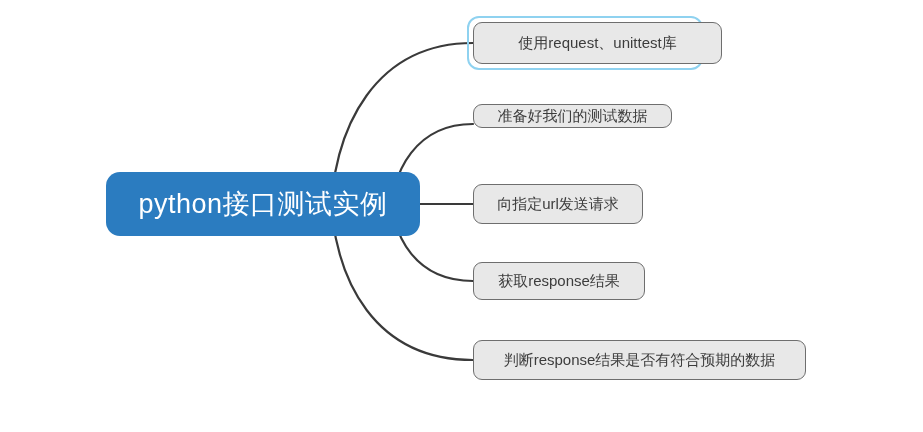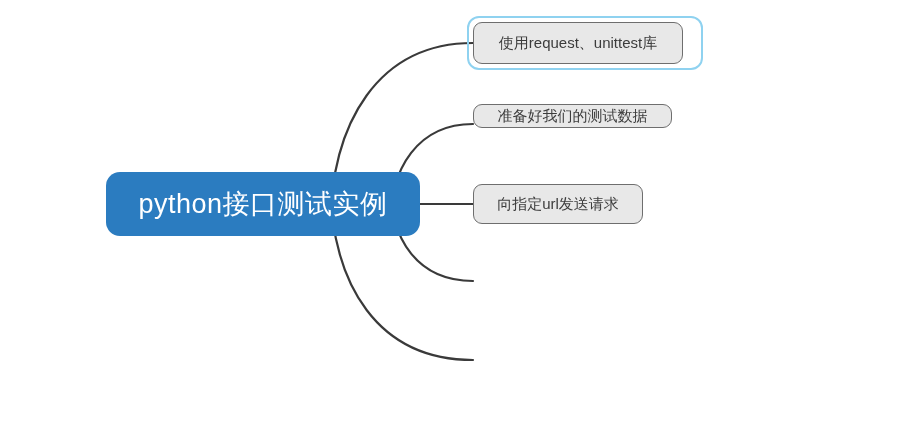--- a/index.html
+++ b/index.html
@@ -70,21 +70,23 @@
       <path d="M 420 204 L 473 204"></path>
       <path d="M 389 176 C 389 243 420 281 473 281"></path>
       <path d="M 330 176 C 330 288 380 360 473 360"></path>
     </g>
   </svg>
 
   <div class="selection-ring" style="left:467px; top:16px; width:236px; height:54px;"></div>
 
   <div class="node root-node" style="left:106px; top:172px; width:314px; height:64px;">python接口测试实例</div>
 
-  <div class="node branch-node" style="left:473px; top:22px; width:210px; height:42px;">使用request、unittest库</div>
+  <div class="node branch-node" style="left:473px; top:22px; width:249px; height:42px;">使用request、unittest库</div>
 
   <div class="node branch-node" style="left:473px; top:104px; width:199px; height:24px;">准备好我们的测试数据</div>
 
   <div class="node branch-node" style="left:473px; top:184px; width:170px; height:40px;">向指定url发送请求</div>
 
+  <div class="node branch-node" style="left:473px; top:262px; width:172px; height:38px;">获取response结果</div>
 
+  <div class="node branch-node" style="left:473px; top:340px; width:333px; height:40px;">判断response结果是否有符合预期的数据</div>
 
 </div>
 
 </body></html>

